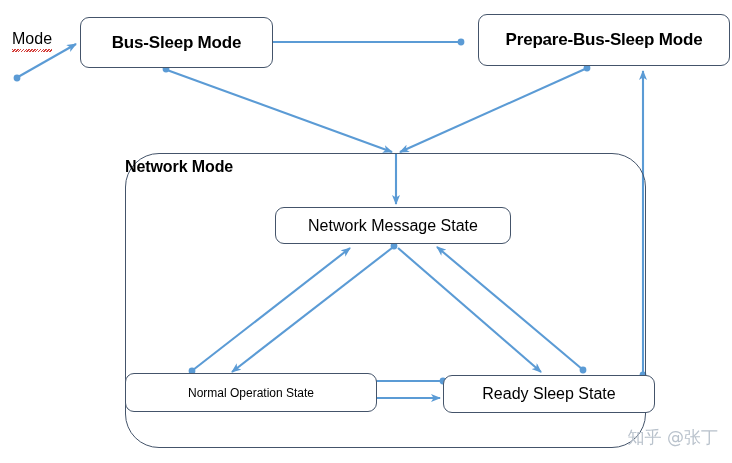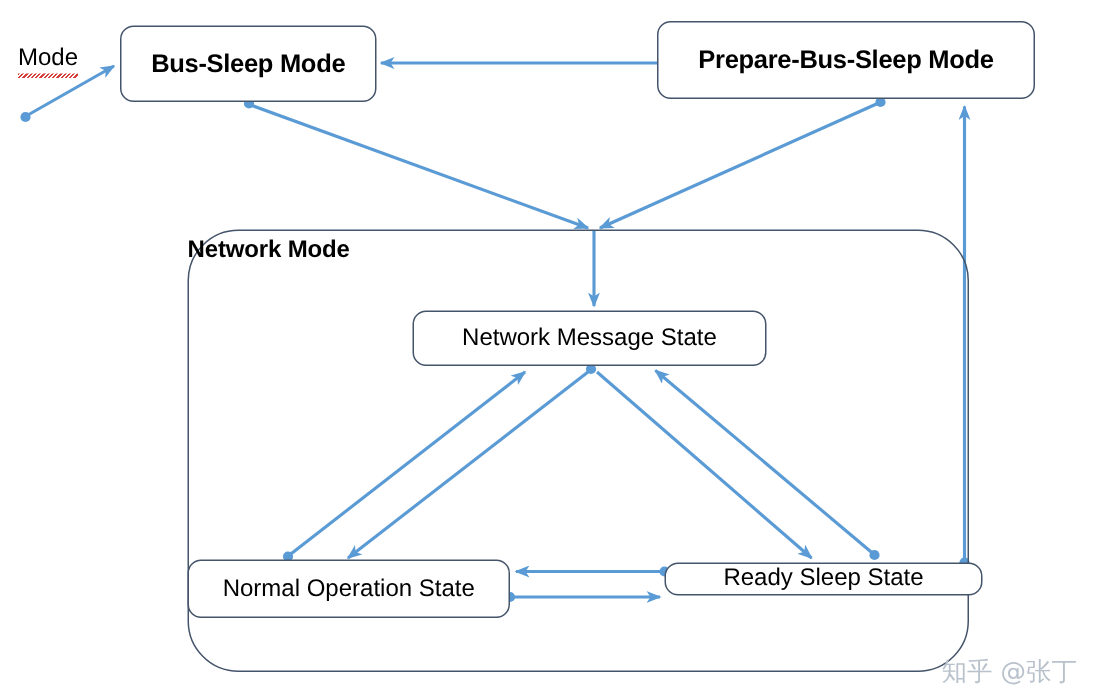--- a/index.html
+++ b/index.html
@@ -31,26 +31,26 @@
     display: flex;
     align-items: center;
     justify-content: center;
     color: #000000;
     z-index: 5;
   }
   .node.bold {
     font-weight: bold;
   }
   #node-bus-sleep {
-    left: 80px; top: 17px; width: 171px; height: 51px;
+    left: 80px; top: 17px; width: 193px; height: 51px;
     font-size: 17px;
     letter-spacing: -0.2px;
   }
   #node-prepare-bus-sleep {
-    left: 438px; top: 14px; width: 252px; height: 52px;
+    left: 478px; top: 14px; width: 252px; height: 52px;
     font-size: 17px;
     letter-spacing: -0.2px;
   }
   #container-network {
     position: absolute;
     left: 125px; top: 153px; width: 521px; height: 295px;
     box-sizing: border-box;
     border: 1px solid #44546a;
     border-radius: 34px;
     background: transparent;
@@ -64,25 +64,25 @@
     font-weight: bold;
     color: #000000;
     z-index: 6;
     letter-spacing: -0.1px;
   }
   #node-repeat-message {
     left: 275px; top: 207px; width: 236px; height: 37px;
     font-size: 16px;
   }
   #node-normal-operation {
-    left: 125px; top: 373px; width: 215px; height: 39px;
-    font-size: 16px;
+    left: 125px; top: 373px; width: 252px; height: 39px;
+    font-size: 12px;
   }
   #node-ready-sleep {
-    left: 443px; top: 375px; width: 212px; height: 22px;
+    left: 443px; top: 375px; width: 212px; height: 38px;
     font-size: 16px;
   }
   #label-init {
     position: absolute;
     left: 12px; top: 30px;
     font-size: 16px;
     color: #000000;
     z-index: 6;
   }
   #label-init .spell {
@@ -95,21 +95,21 @@
     left: 0; right: 0; bottom: -4px;
     height: 3px;
     background-image: repeating-linear-gradient(
       135deg,
       #d43f3a 0px, #d43f3a 1px,
       transparent 1px, transparent 2px
     );
   }
   #watermark {
     position: absolute;
-    right: 14px; bottom: 4px;
+    right: 14px; bottom: 14px;
     font-size: 17px;
     color: #b9c2cc;
     z-index: 7;
     white-space: nowrap;
     font-family: "DejaVu Sans", sans-serif;
   }
 </style>
 </head>
 <body>
 

